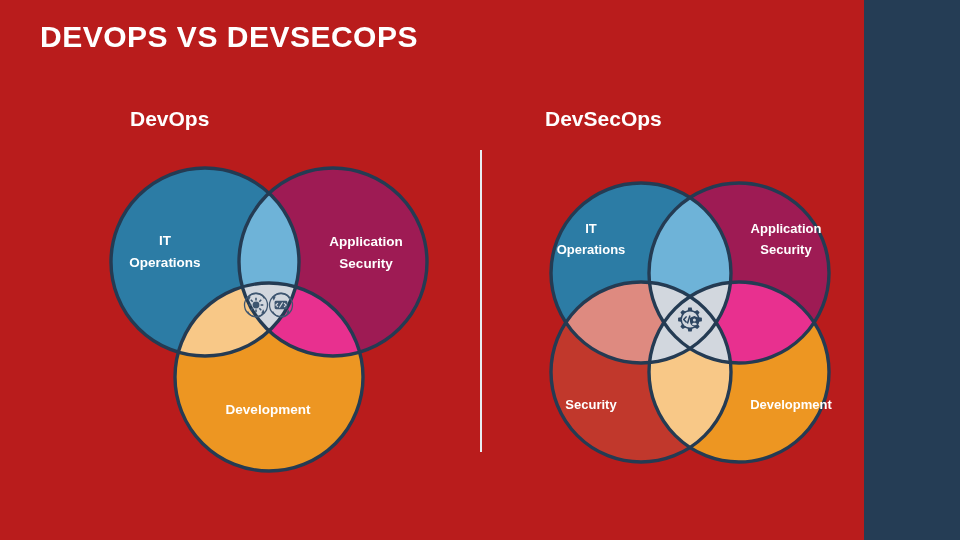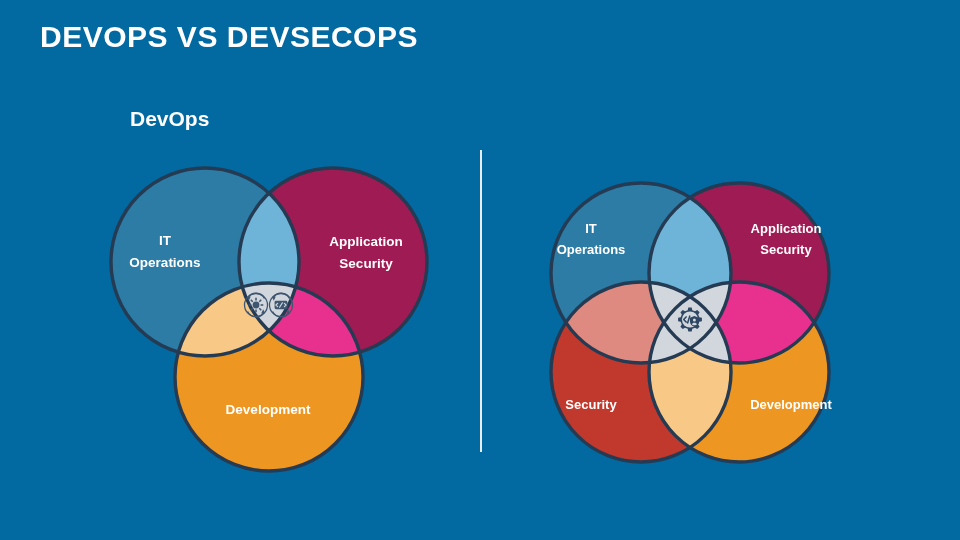--- a/index.html
+++ b/index.html
@@ -5,22 +5,22 @@
 <style>
   * { margin:0; padding:0; box-sizing:border-box; }
   html, body {
     width: 960px; height: 540px;
     overflow: hidden;
     background: #253D55;
     font-family: "Liberation Sans", sans-serif;
   }
   #slide {
     position: relative;
-    width: 960px; height: 540px;
-    background: #0369a1;
+    width: 864px; height: 540px;
+    background: #b91c1c;
   }
   #main-title {
     position: absolute;
     left: 40px; top: 20px;
     font-size: 30px;
     font-weight: bold;
     color: #FFFFFF;
     letter-spacing: 0.5px;
     white-space: nowrap;
   }
@@ -52,20 +52,21 @@
   .outline { fill: none; stroke: #243B53; stroke-width: 3.4; }
 </style>
 </head>
 <body>
 
 <div id="slide">
 
   <div id="main-title">DEVOPS VS DEVSECOPS</div>
 
   <div class="panel-heading" id="heading-devops">DevOps</div>
+  <div class="panel-heading" id="heading-devsecops">DevSecOps</div>
 
   <div id="divider"></div>
 
   <svg class="venn" id="venn-devops" viewBox="0 0 960 540">
     <defs>
       <clipPath id="cA">
           <circle cx="205" cy="262" r="94"></circle>
         </clipPath>
       <clipPath id="cB">
           <circle cx="333" cy="262" r="94"></circle>

